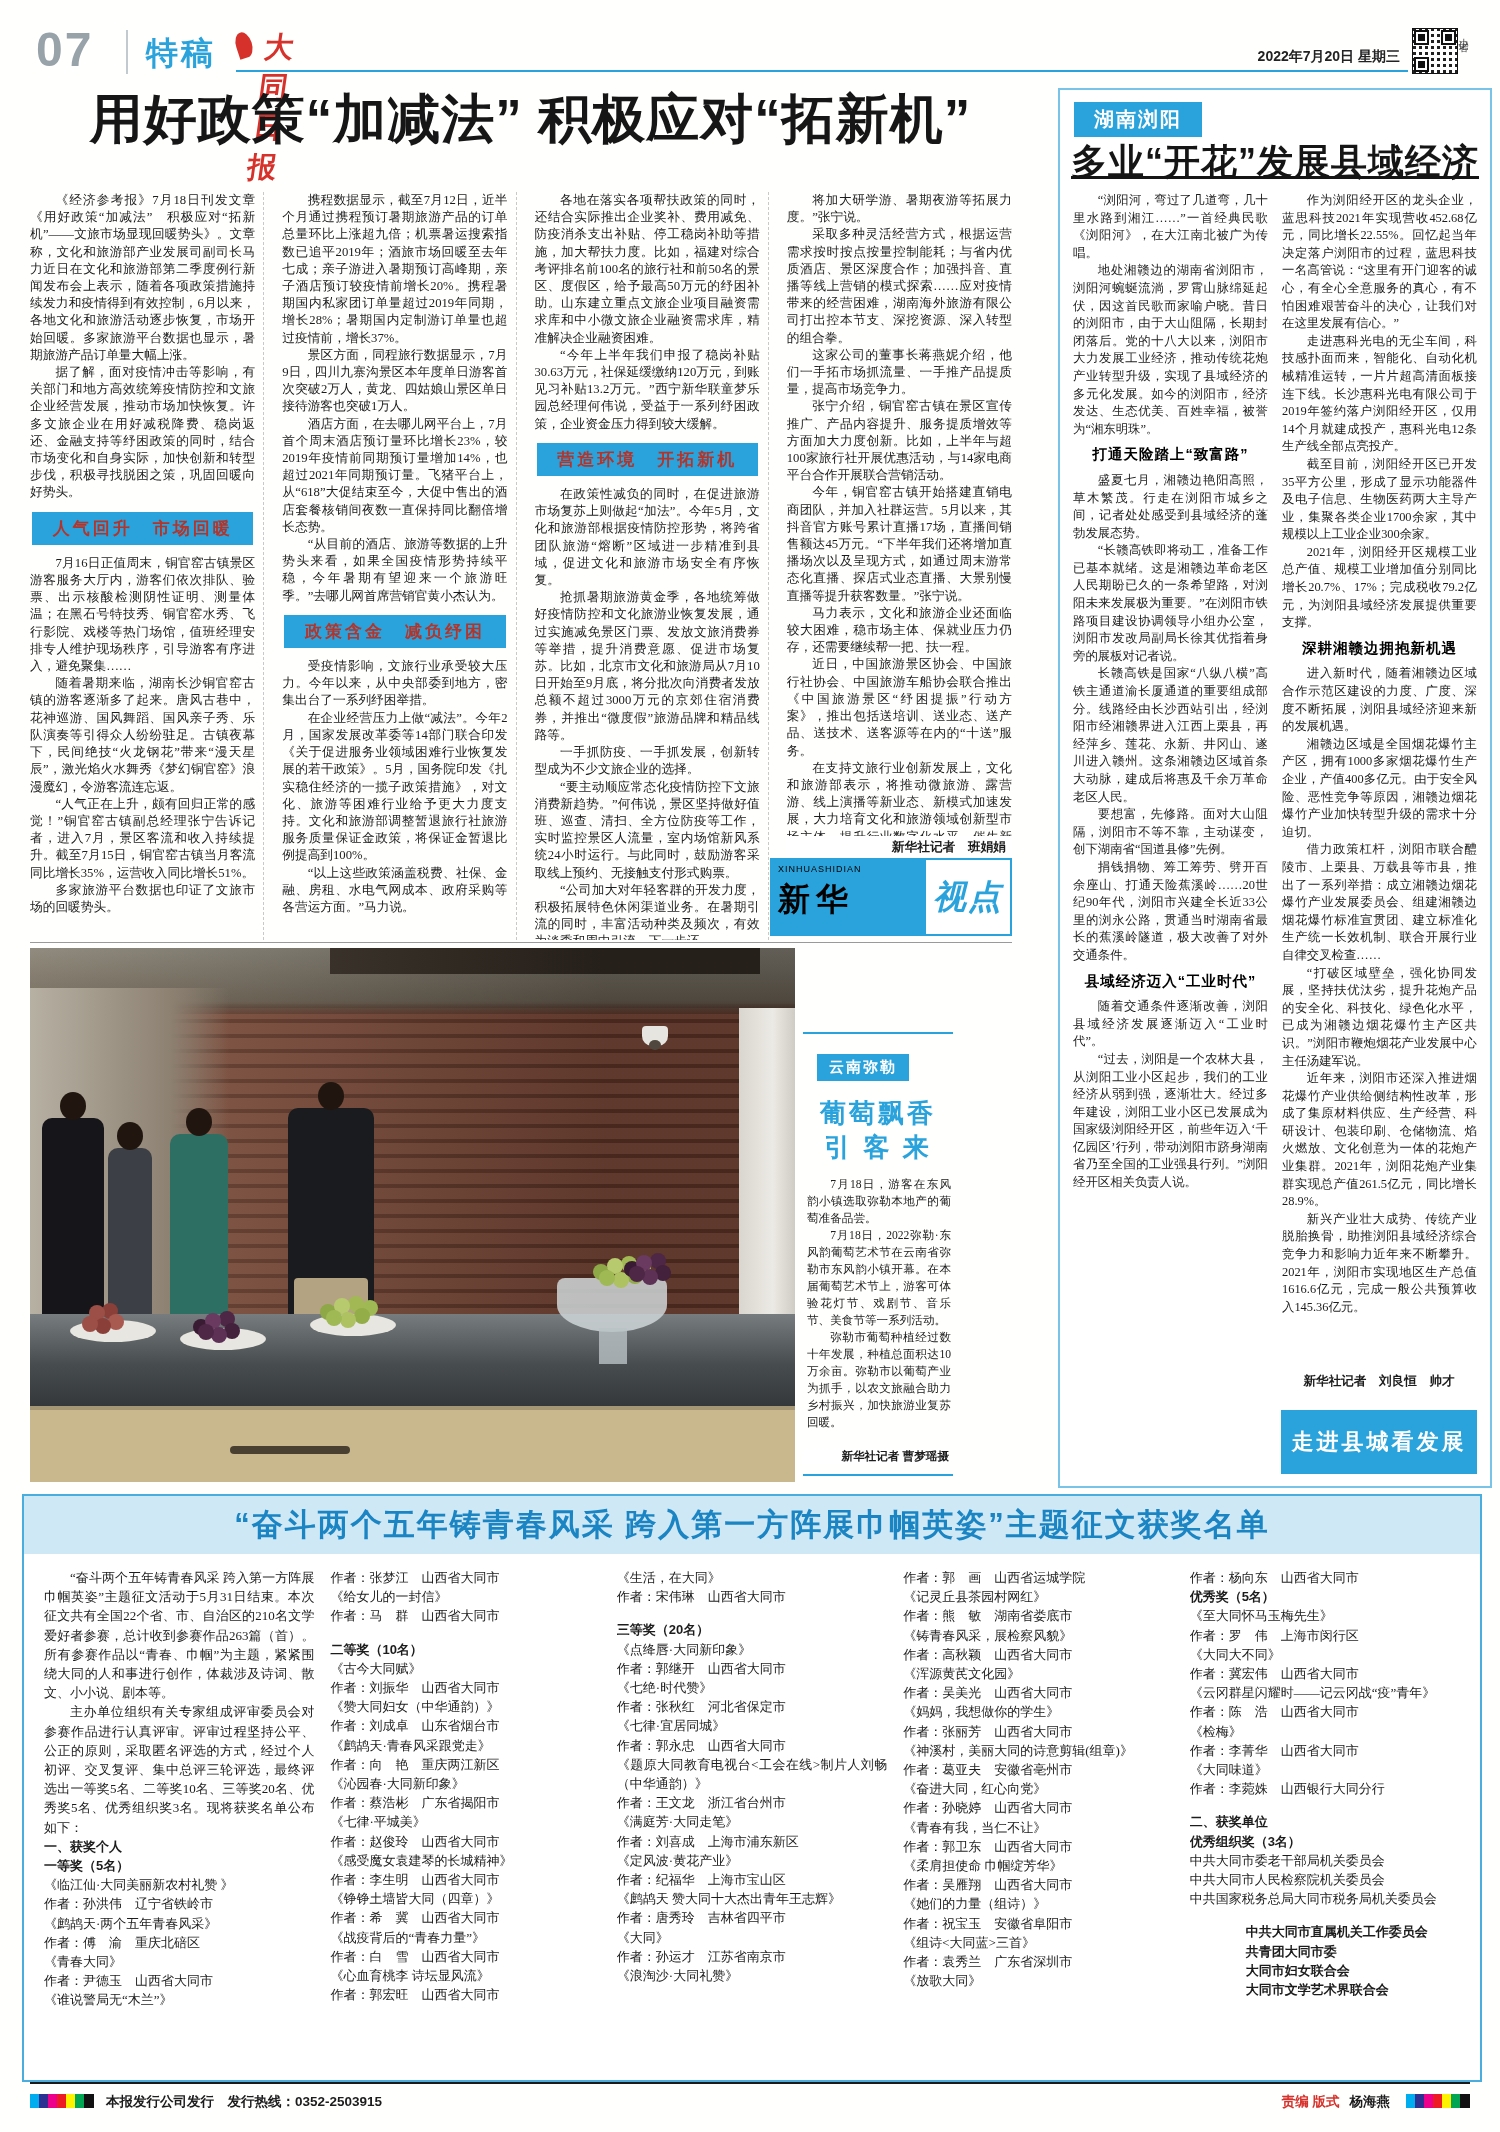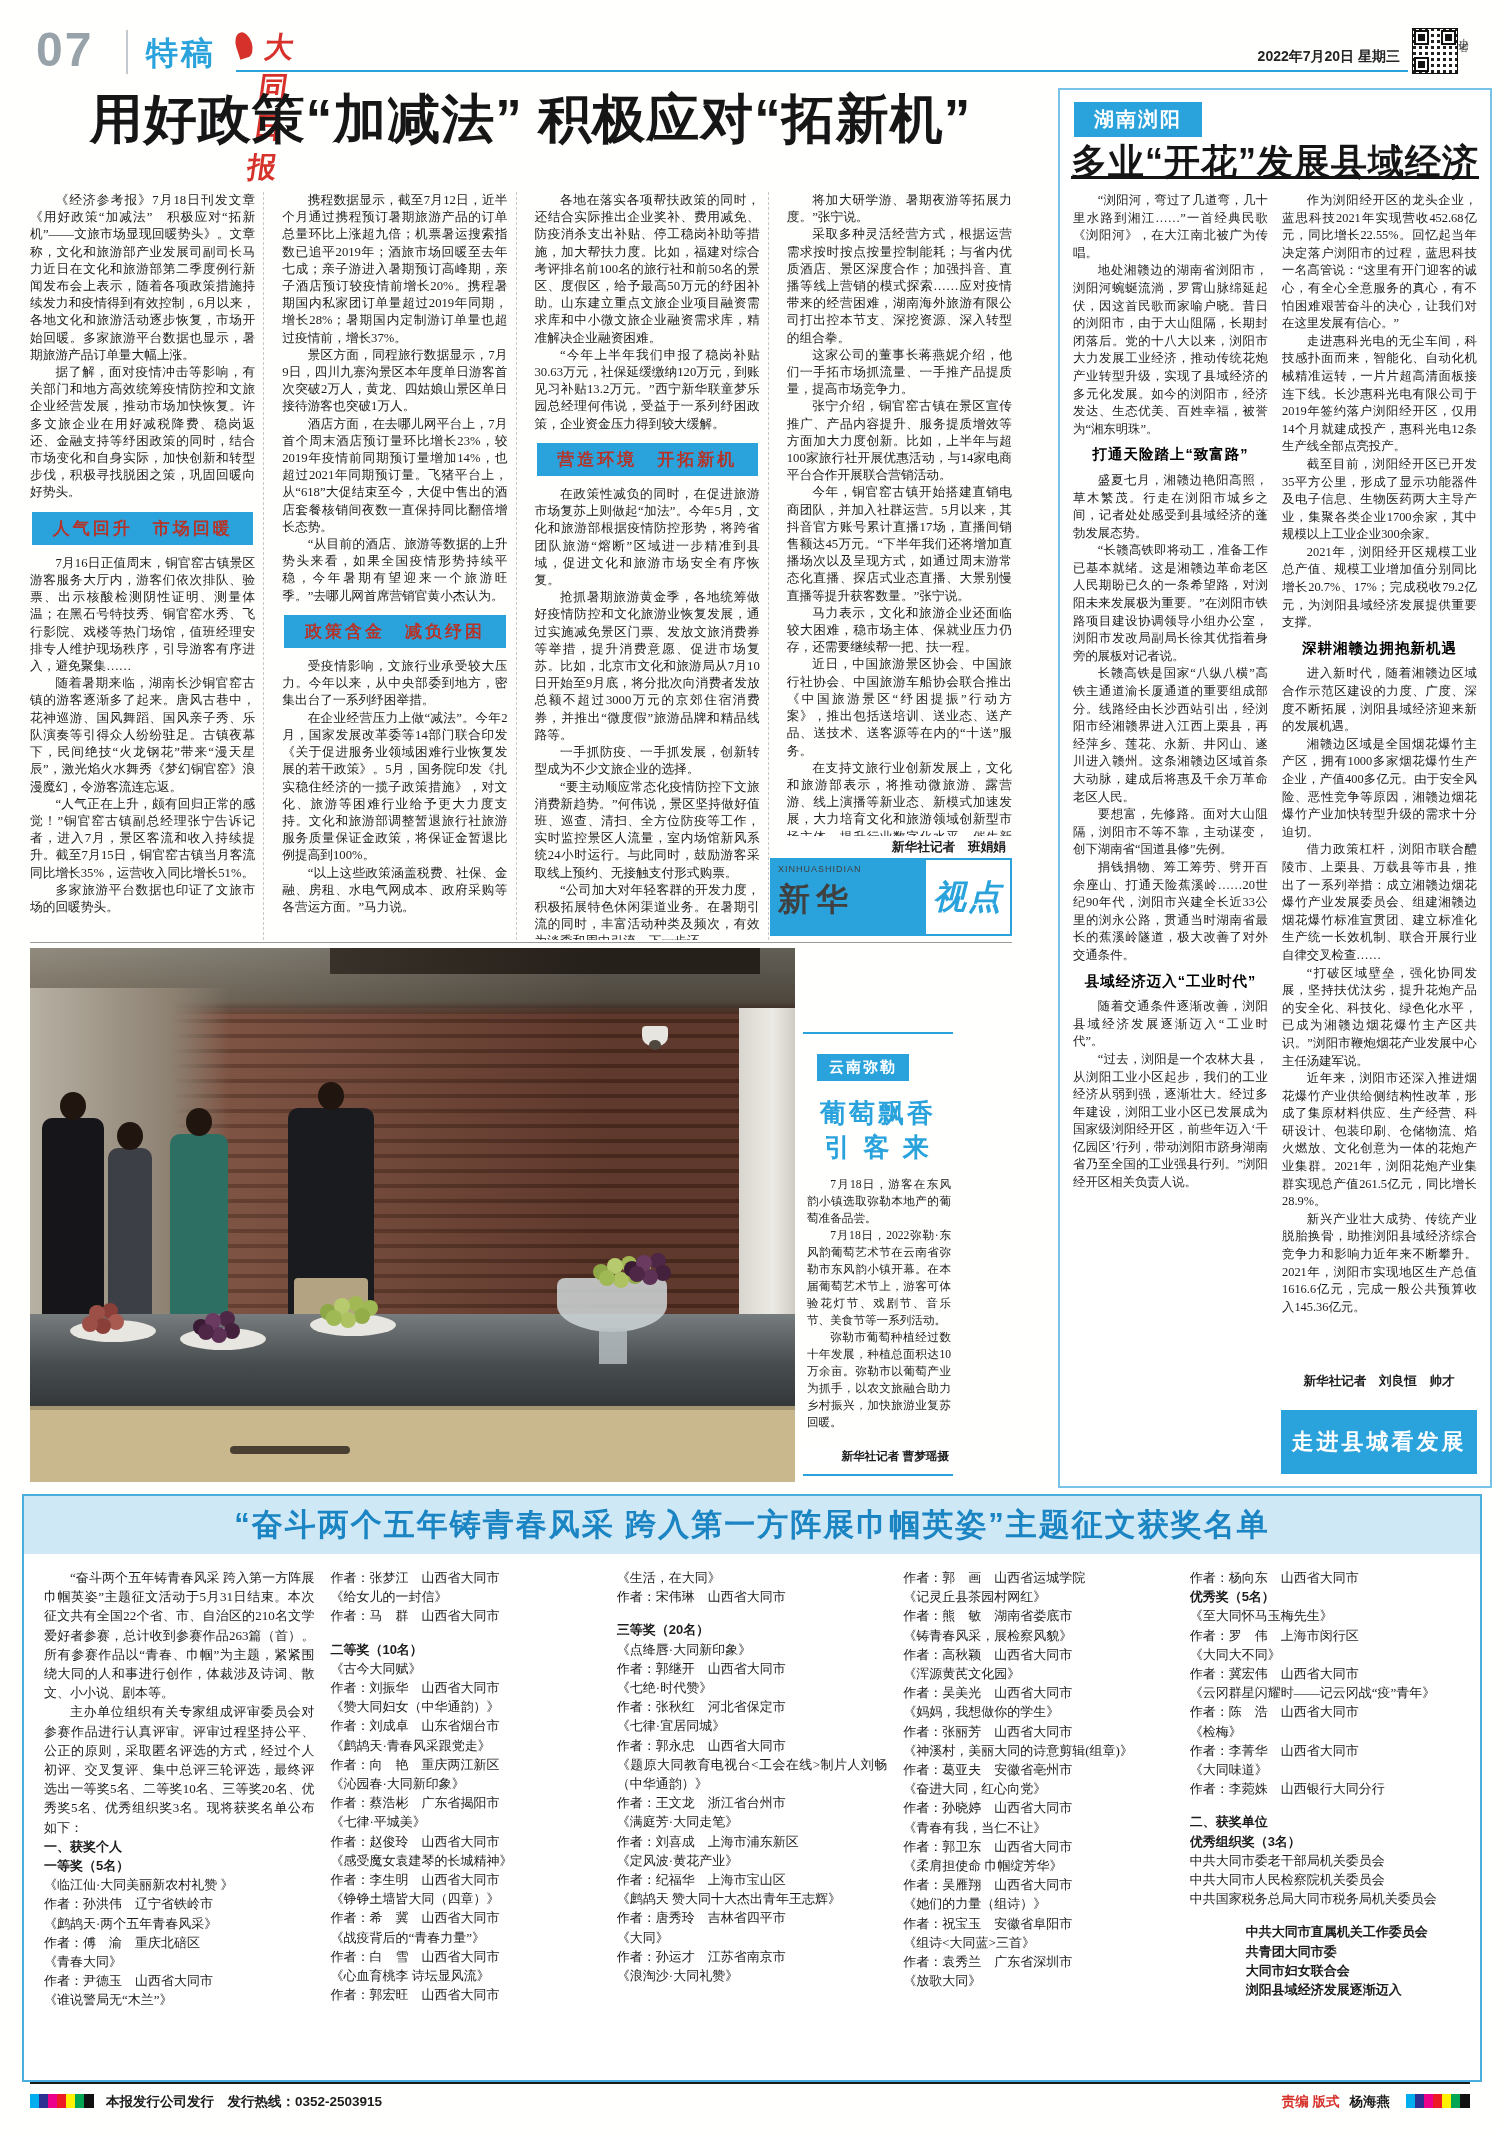--- a/index.html
+++ b/index.html
@@ -43,21 +43,21 @@
   .fi-p{text-indent:2em;margin:0;}
   .main-cols .fi-h{background:#2aa3dc;color:#b5342a;font-weight:bold;text-align:center;
         font-family:"Liberation Sans","DejaVu Sans",sans-serif;font-size:17px;letter-spacing:3px;
         padding:8px 0;margin:10px 2px;text-indent:0;}
   .col4-tail{position:absolute;right:0;left:0;bottom:82px;background:#fff;padding:3px 6px 2px 0;
         text-align:right;font-weight:bold;font-family:"Liberation Sans","DejaVu Sans",sans-serif;font-size:12.7px;}
   .art-bottom-rule{position:absolute;left:30px;top:942px;width:982px;height:1px;background:#9a9a9a;}
 
   
   .xh-logo{position:absolute;left:770px;top:858px;width:242px;height:78px;background:#fff;display:flex;}
-  .xh-left{width:140px;background:#2aa3dc;color:#404040;padding:6px 8px;}
+  .xh-left{width:140px;background:#2aa3dc;color:#000000;padding:6px 8px;}
   .xh-latin{font-size:9px;letter-spacing:1px;font-family:"Liberation Sans","DejaVu Sans",sans-serif;}
   .xh-cn{font-size:32px;font-weight:bold;letter-spacing:6px;margin-top:4px;}
   .xh-right{flex:1;border:2px solid #2aa3dc;border-left:none;display:flex;align-items:center;justify-content:center;
         color:#2aa3dc;font-size:33px;font-weight:bold;font-style:italic;letter-spacing:2px;}
 
   
   .photo{position:absolute;left:30px;top:948px;width:765px;height:534px;overflow:hidden;
       background:repeating-linear-gradient(180deg,#8a5342 0 11px,#643729 11px 15px);}
   .ph-shade{position:absolute;inset:0;background:linear-gradient(90deg,rgba(150,130,110,.30),rgba(25,15,10,.38) 75%);}
   .ph-top{position:absolute;left:0;top:0;right:0;height:66px;background:linear-gradient(180deg,#8f9087,#6f6a5d 80%,rgba(0,0,0,.25));}
@@ -411,21 +411,21 @@
           <div class="fi-g"></div>
           <div class="fi-b">二、获奖单位</div>
           <div class="fi-b">优秀组织奖（3名）</div>
           <div class="fi-l">中共大同市委老干部局机关委员会</div>
           <div class="fi-l">中共大同市人民检察院机关委员会</div>
           <div class="fi-l">中共国家税务总局大同市税务局机关委员会</div>
           <div class="fi-g"></div>
           <div class="fi-r">中共大同市直属机关工作委员会</div>
           <div class="fi-r">共青团大同市委</div>
           <div class="fi-r">大同市妇女联合会</div>
-          <div class="fi-r">浏阳县域经济发展逐渐迈入</div>
+          <div class="fi-r">大同市文学艺术界联合会</div>
         </div>
     </div>
   </div>
 
   <div class="ftr-rule"></div>
   <div class="ftr">
     <div class="cbar l"></div>
     <div class="ftr-left">本报发行公司发行　发行热线：0352-2503915</div>
     <div class="ftr-right">
       <span class="red">责编 版式</span><span>杨海燕</span>

